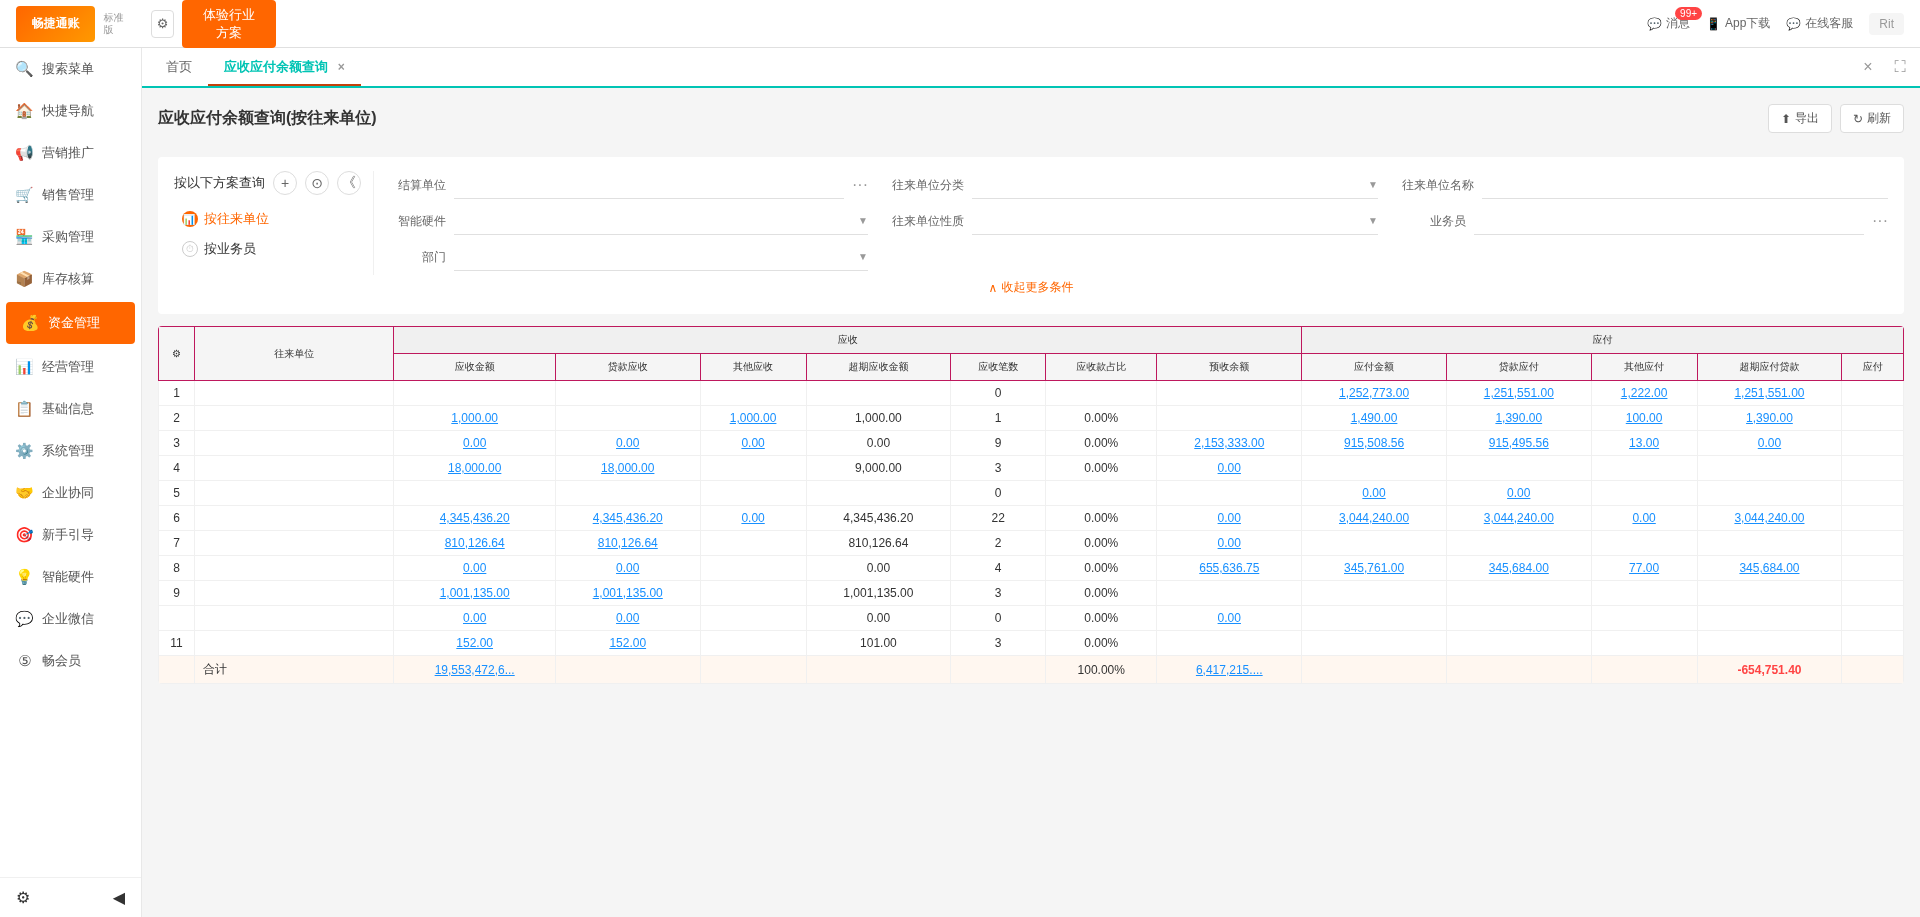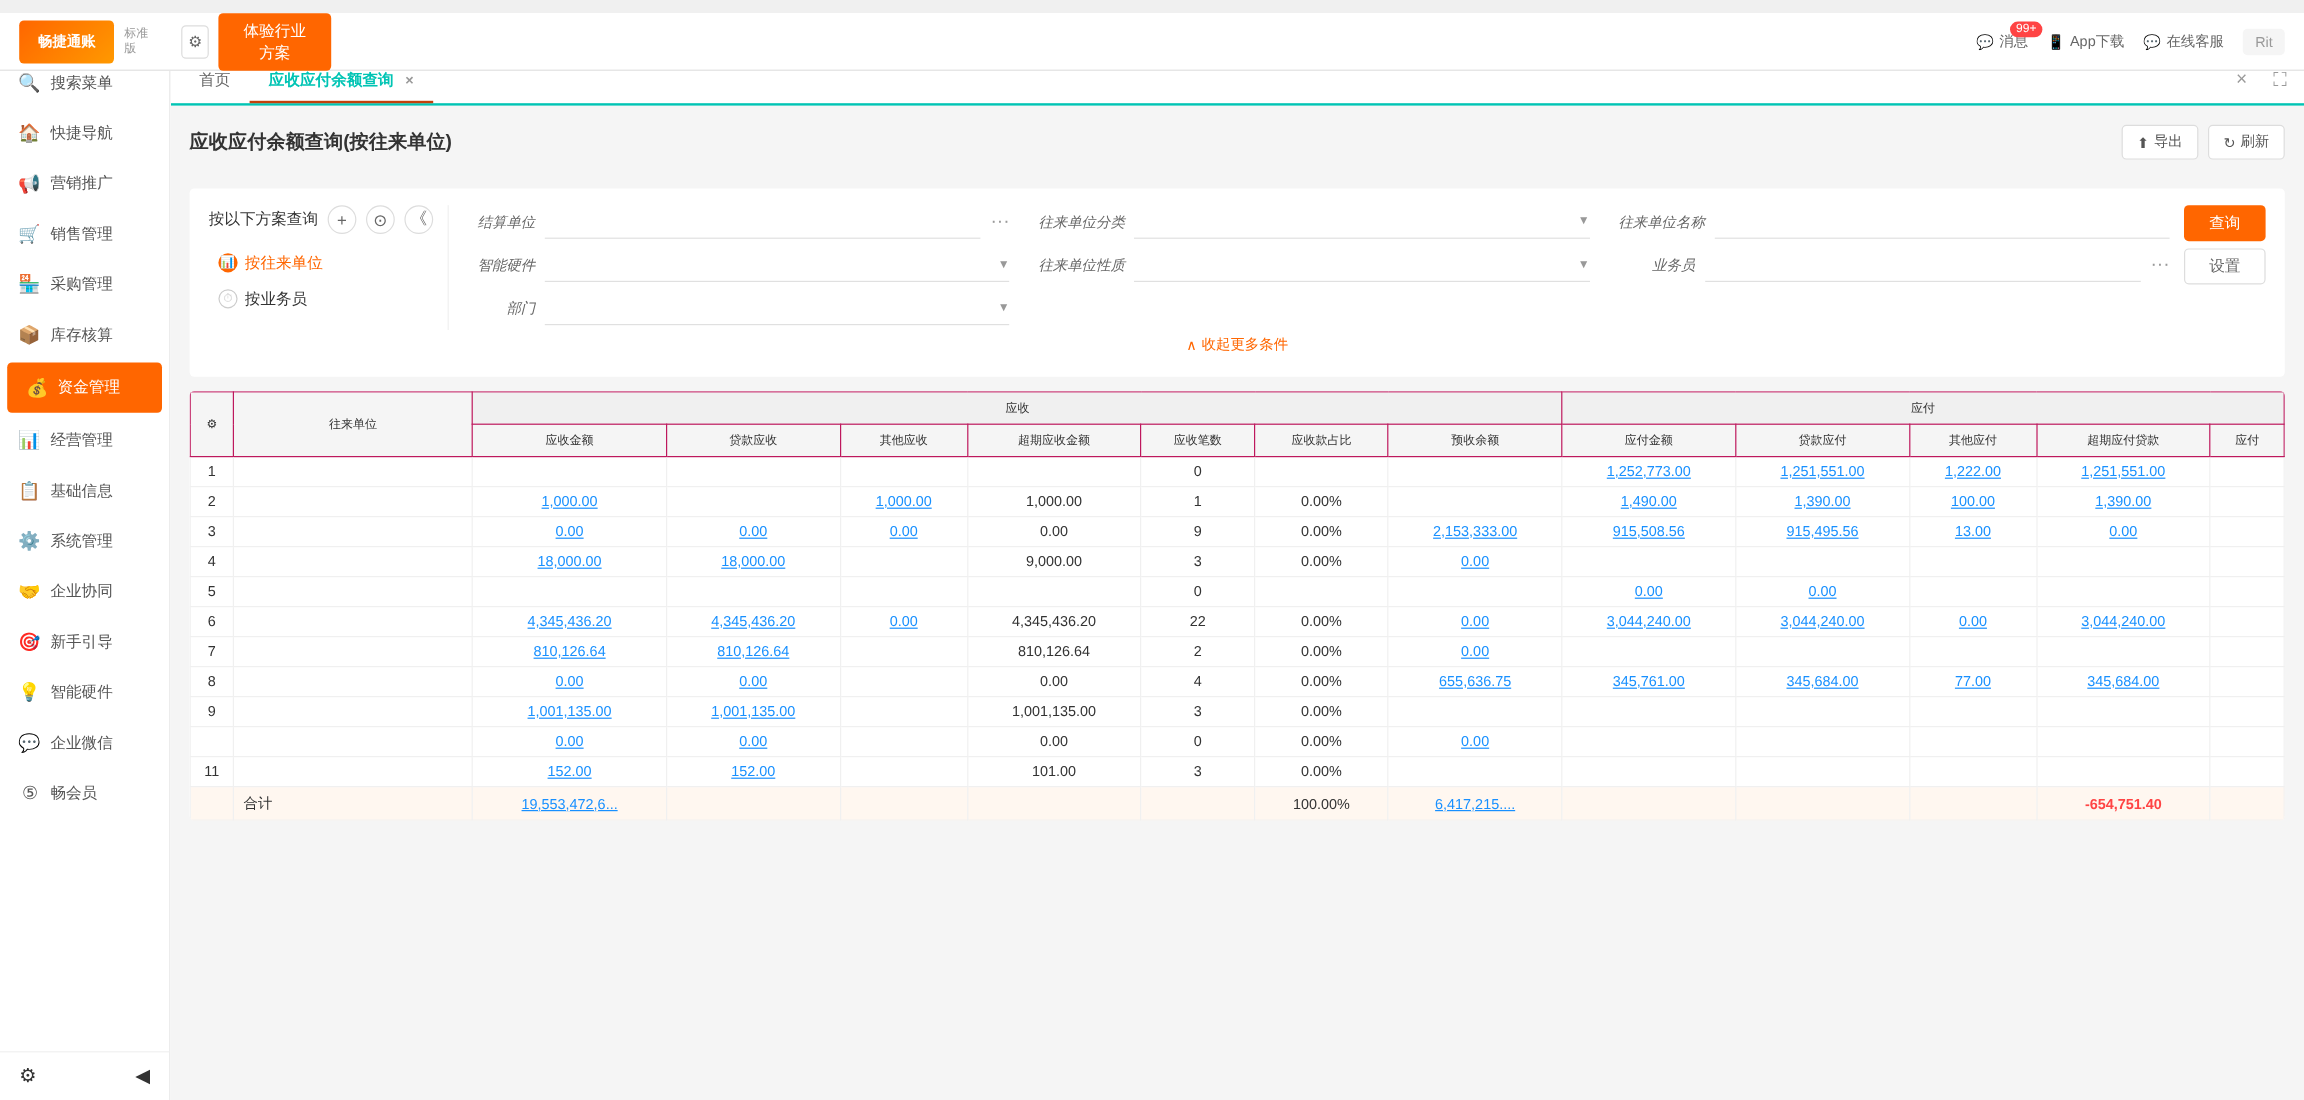--- a/index.html
+++ b/index.html
@@ -7,21 +7,21 @@
 
     
     .top-bar {
       height: 48px;
       background: #fff;
       display: flex;
       align-items: center;
       padding: 0 16px;
       border-bottom: 1px solid #e0e0e0;
       position: fixed;
-      top: 11px; left: 0; right: 0;
+      top: 0; left: 0; right: 0;
       z-index: 100;
     }
     .top-bar-left {
       display: flex; align-items: center; gap: 8px;
       width: 260px;
     }
     .logo-box {
       width: 100px; height: 36px;
       background: linear-gradient(135deg, #ff6600, #ff9900);
       border-radius: 4px;
@@ -126,21 +126,21 @@
     
     .scheme-list { display: flex; flex-direction: column; gap: 2px; margin-bottom: 8px; }
     .scheme-item {
       display: flex; align-items: center; gap: 6px;
       padding: 5px 8px; cursor: pointer; border-radius: 4px;
     }
     .scheme-item.active { color: #ff6600; }
     .scheme-dot { width: 16px; height: 16px; border-radius: 50%; background: #ff6600; display: flex; align-items: center; justify-content: center; }
     .scheme-dot2 { width: 16px; height: 16px; border-radius: 50%; border: 1px solid #ccc; display: flex; align-items: center; justify-content: center; }
     .filter-row { display: flex; align-items: center; gap: 8px; }
-    .filter-field-label { color: #666; font-size: 12px; white-space: nowrap; min-width: 64px; text-align: right; font-style: italic; }
+    .filter-field-label { color: #666; font-size: 12px; white-space: nowrap; min-width: 64px; text-align: right; }
     .filter-input {
       flex: 1; height: 28px; border: none; border-bottom: 1px solid #e0e0e0;
       padding: 2px 6px; font-size: 12px; color: #333; outline: none;
       background: transparent;
     }
     .filter-select-wrap { display: flex; align-items: center; flex: 1; border-bottom: 1px solid #e0e0e0; height: 28px; }
     .filter-dots { color: #999; font-size: 16px; cursor: pointer; }
     .filter-dropdown-btn { color: #999; font-size: 10px; cursor: pointer; }
 
     .collapse-bar {
@@ -382,24 +382,20 @@
             <div class="filter-row">
               <span class="filter-field-label">部门</span>
               <div class="filter-select-wrap">
                 <input class="filter-input" style="flex: 1 1 0%; border: none;">
                 <span class="filter-dropdown-btn">▼</span>
               </div>
             </div>
           </div>
         </div>
 
-        <div style="display:flex;flex-direction:column;gap:6px;margin-left:12px;min-width:68px">
-          <button style="background:#ff6600;color:#fff;border:none;border-radius:4px;padding:6px 16px;cursor:pointer;font-size:13px">查询</button>
-          <button style="background:#fff;color:#666;border:1px solid #ddd;border-radius:4px;padding:5px 12px;cursor:pointer;font-size:13px">设置</button>
-        </div>
       </div>
 
       <div class="collapse-bar">
         <span>∧</span>
         <span>收起更多条件</span>
       </div>
     </div>
 
     <div class="data-table-wrap">
       <table class="data-table">

